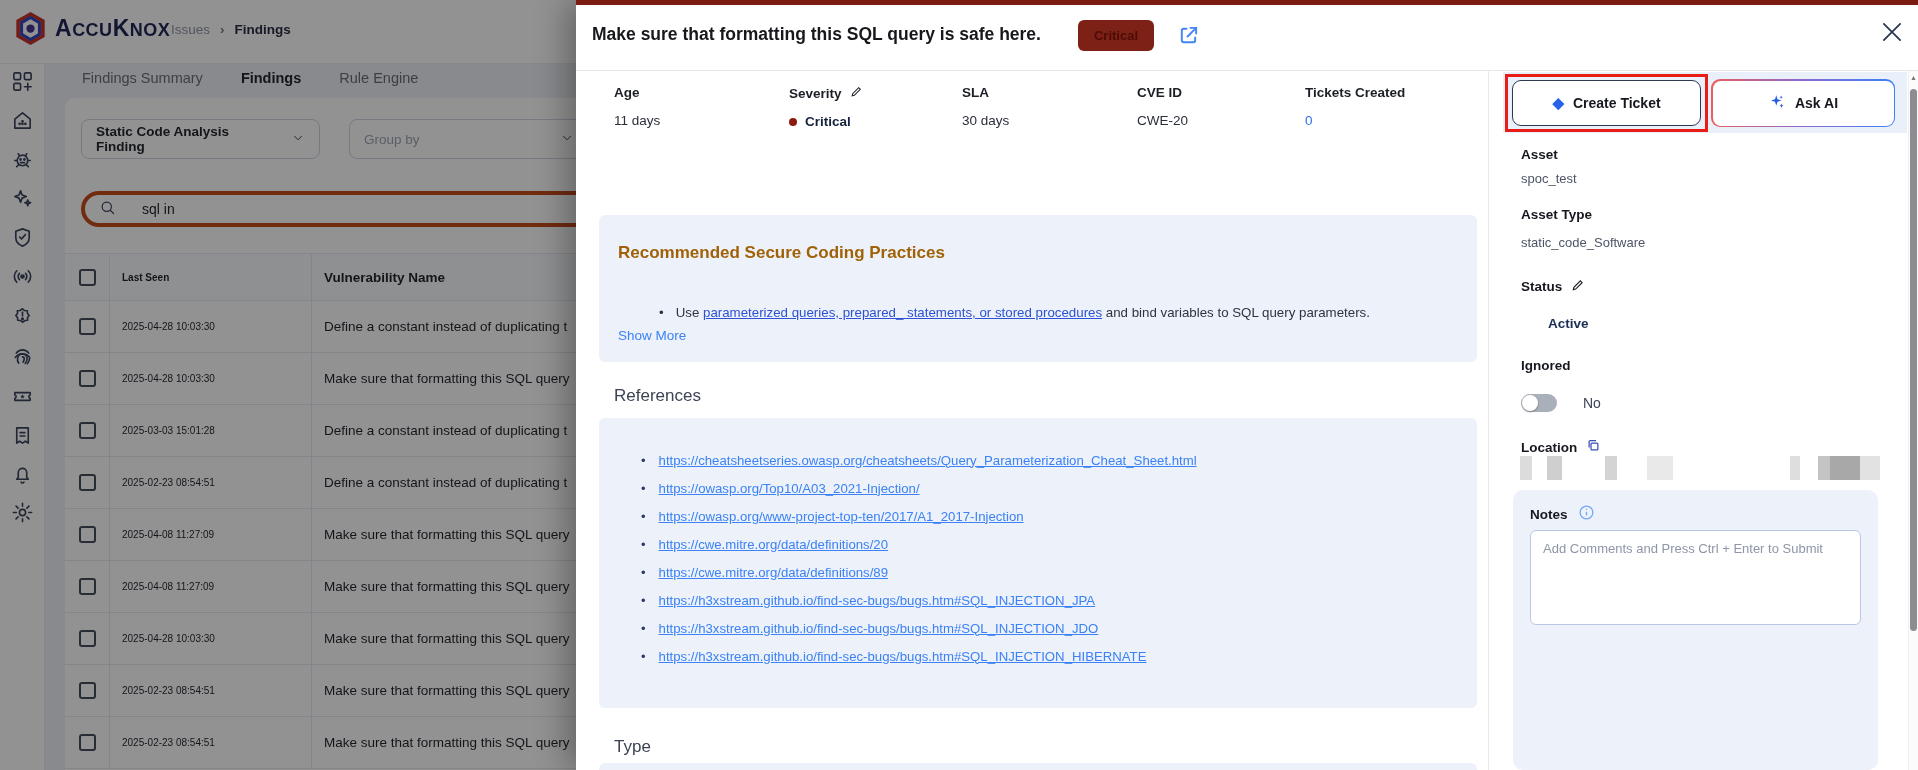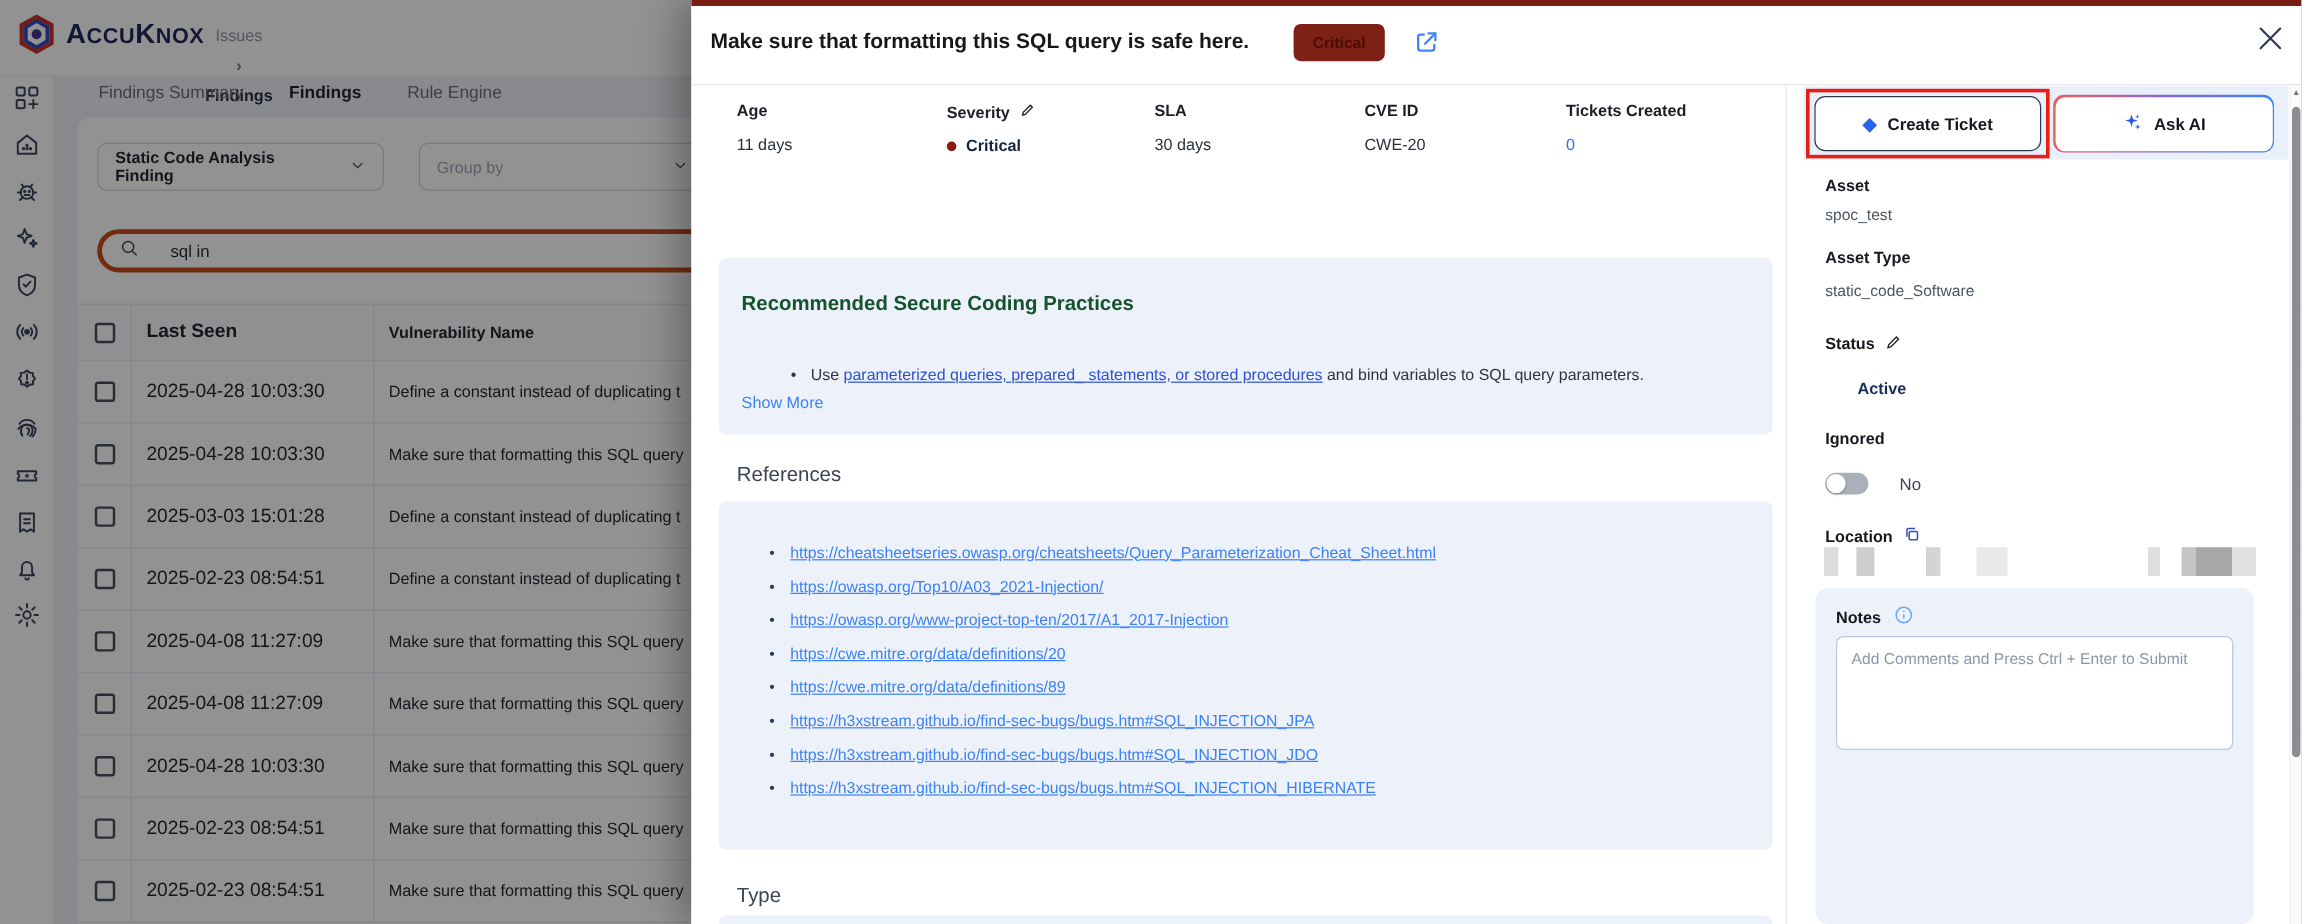--- a/index.html
+++ b/index.html
@@ -5,21 +5,21 @@
   * { margin:0; padding:0; box-sizing:border-box; }
   html,body { width:1918px; height:770px; }
   body { font-family:"Liberation Sans", sans-serif; background:#eef0f4; }
   .screen { position:relative; width:1918px; height:770px; overflow:hidden; }
 
   
   .topbar { position:absolute; left:0; top:0; width:100%; height:64px; background:#fff; border-bottom:1px solid #ececf1; }
   .logo { position:absolute; left:14px; top:12px; display:flex; align-items:center; gap:8px; }
   .brand { color:#141b4d; font-weight:bold; letter-spacing:.5px; }
   .brand .big { font-size:23px; } .brand .small { font-size:18px; }
-  .crumbs { position:absolute; left:171px; top:22px; font-size:13.5px; color:#8a8f9c; display:flex; gap:10px; align-items:center;flex-direction:column; }
+  .crumbs { position:absolute; left:171px; top:22px; font-size:13.5px; color:#8a8f9c; display:flex; gap:10px; align-items:center; }
   .crumbs .cur { color:#1a1f36; font-weight:bold; }
   .crumbs .sep { color:#6b7180; font-weight:bold; }
 
   .side-rail { position:absolute; left:0; top:64px; width:45px; height:706px; background:#fff; border-right:1px solid #ebebf0; }
   .rail-ico { position:absolute; left:11px; width:23px; height:23px; color:#2f3a52; }
   .rail-ico svg { width:23px; height:23px; stroke:#2f3a52; fill:none; stroke-width:1.7; stroke-linecap:round; stroke-linejoin:round; }
 
   .page-tabs { position:absolute; left:82px; top:70px; display:flex; gap:38px; font-size:14.5px; color:#60666f; }
   .page-tab { position:relative; padding-bottom:10px; }
   .page-tab.active { color:#15181e; font-weight:bold; }
@@ -30,21 +30,21 @@
   .dd1 { left:16px; width:239px; font-size:13.5px; font-weight:bold; color:#15181e; }
   .dd2 { left:284px; width:240px; font-size:13.5px; color:#9aa1b0; }
   .dropdown .chev { margin-left:auto; }
   .searchbar { position:absolute; left:16px; top:93px; width:540px; height:36px; border:4px solid #c2410c; border-radius:21px; display:flex; align-items:center; padding:0 14px; gap:26px; background:#fff; }
   .searchbar input { border:none; outline:none; font-size:14px; color:#15181e; width:400px; font-family:inherit; background:transparent; }
 
   .tbl { position:absolute; left:0; top:155px; right:0; }
   .trow { display:grid; grid-template-columns:45px 202px 1fr; align-items:center; height:52px; border-bottom:1px solid #e4e7ee; }
   .trow.head { height:48px; background:#fafbfd; border-top:1px solid #e4e7ee; font-weight:bold; }
   .trow > .c1 { display:flex; justify-content:center; align-items:center; height:100%; border-right:1px solid #e4e7ee; }
-  .trow > .c2 { padding-left:12px; height:100%; display:flex; align-items:center; border-right:1px solid #e4e7ee; font-size:16px; color:#15181e; }
+  .trow > .c2 { padding-left:12px; height:100%; display:flex; align-items:center; border-right:1px solid #e4e7ee; font-size:10px; color:#15181e; }
   .trow > .c3 { padding-left:12px; height:100%; display:flex; align-items:center; font-size:13.5px; color:#15181e; white-space:nowrap; overflow:hidden; }
   .cb { width:17px; height:17px; border:2px solid #3c4350; border-radius:3px; background:#fff; }
 
   
   .dim { position:absolute; inset:0; background:rgba(18,18,20,.46); z-index:5; }
 
   
   .dialog { position:absolute; left:576px; top:0; width:1342px; height:770px; background:#fff; z-index:10; box-shadow:-10px 0 30px rgba(0,0,0,.3); overflow:hidden; }
   .redbar { position:absolute; left:0; top:0; width:100%; height:5px; background:#7a1c10; }
   .dlg-header { position:absolute; left:0; top:5px; width:100%; height:66px; border-bottom:1px solid #e5e7ed; }
@@ -60,21 +60,21 @@
   .sev-val { display:flex; align-items:center; gap:8px; font-weight:bold; color:#16233f; }
   .dot { width:8px; height:8px; border-radius:50%; background:#8c1b0d; }
   .tickets-val { color:#2f6fed; }
 
   .dlg-tabs { position:absolute; left:21px; top:163px; width:898px; height:34px; display:flex; gap:34px; padding-left:21px; border-bottom:2px solid #e8eaf0; font-size:13.5px; color:#6b7280; }
   .dlg-tab { position:relative; padding-top:7px; }
   .dlg-tab.active { color:#1a2d55; font-weight:bold; }
   .dlg-tab.active::after { content:""; position:absolute; left:0; right:0; bottom:-2px; height:3px; background:#1a2d55; }
 
   .sol-panel { position:absolute; left:23px; top:215px; width:878px; height:147px; background:#edf1f9; border-radius:6px; }
-  .sol-head { position:absolute; left:19px; top:28px; font-size:17px; font-weight:bold; color:#14532d; }
+  .sol-head { position:absolute; left:19px; top:28px; font-size:17px; font-weight:bold; color:#a16207; }
   .sol-bullet { position:absolute; left:60px; top:90px; font-size:13.3px; color:#2d3442; }
   .sol-bullet .blt { margin-right:12px; }
   .sol-bullet a { color:#2d51d4; }
   .show-more { position:absolute; left:19px; top:113px; font-size:13.5px; color:#3b82f6; }
 
   .sec-head { position:absolute; left:38px; font-size:17px; color:#3c4354; }
   .ref-panel { position:absolute; left:23px; top:418px; width:878px; height:290px; background:#edf1f9; border-radius:6px; }
   .ref-list { position:absolute; left:42px; top:28px; list-style:none; }
   .ref-list li { height:28px; display:flex; align-items:center; gap:13px; }
   .ref-list .blt { color:#2b3c66; font-size:13px; }

